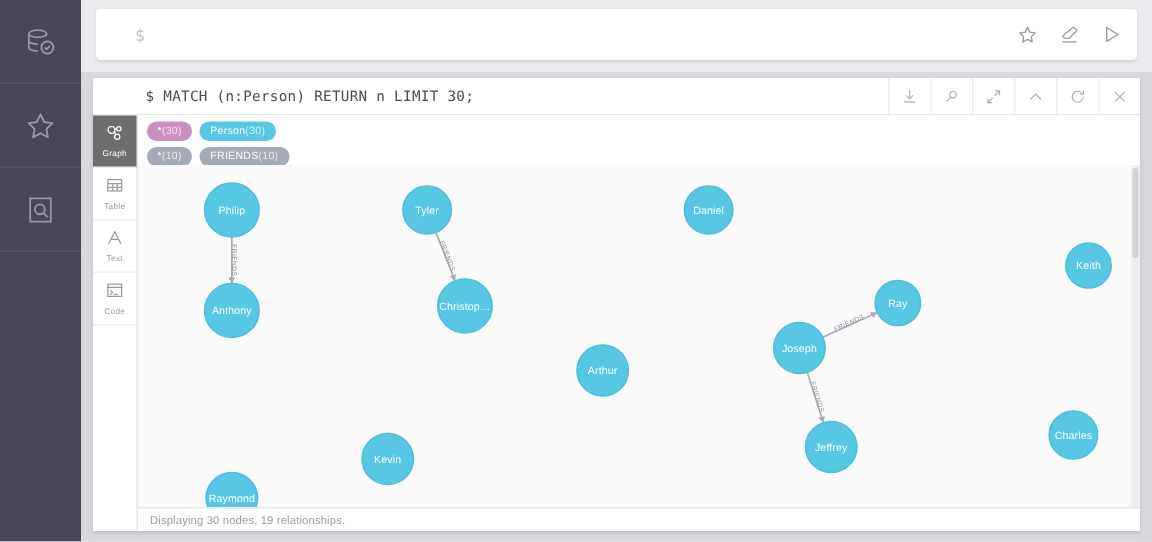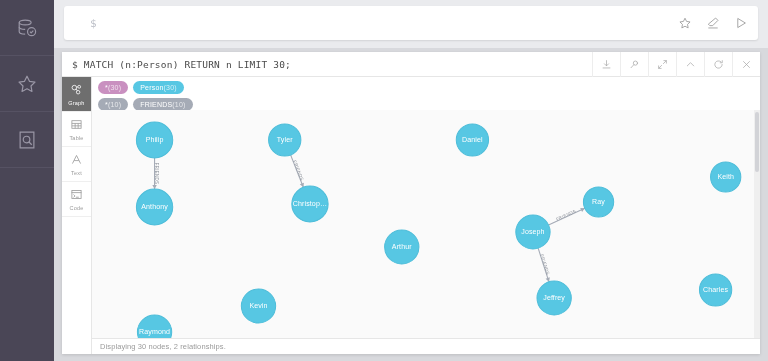--- a/index.html
+++ b/index.html
@@ -83,20 +83,21 @@
     display: flex; align-items: center;
     background: #FFFFFF;
   }
   .frame-query {
     font-family: "DejaVu Sans Mono", monospace;
     font-size: 9.5px;
     color: #4A4A4A;
     padding-left: 10px;
     white-space: nowrap;
     letter-spacing: .2px;
+    margin-left: 25px;
   }
   .frame-tools {
     position: absolute; right: 0; top: 0;
     height: 25px; display: flex;
   }
   .tool {
     width: 28px; height: 25px;
     display: flex; align-items: center; justify-content: center;
     border-left: 1px solid #EDEDED;
     cursor: pointer;
@@ -475,21 +476,21 @@
                   </g>
                 </g>
             </svg>
           </div>
 
           <div class="scroll-strip">
             <div class="scroll-thumb"></div>
           </div>
 
           <div class="status">
-            <span class="status-text">Displaying 30 nodes, 2 relationships.</span>
+            <span class="status-text">Displaying 30 nodes, 19 relationships.</span>
           </div>
 
         </div>
 
       </div>
     </div>
   </div>
 </div>
 
 </body></html>

